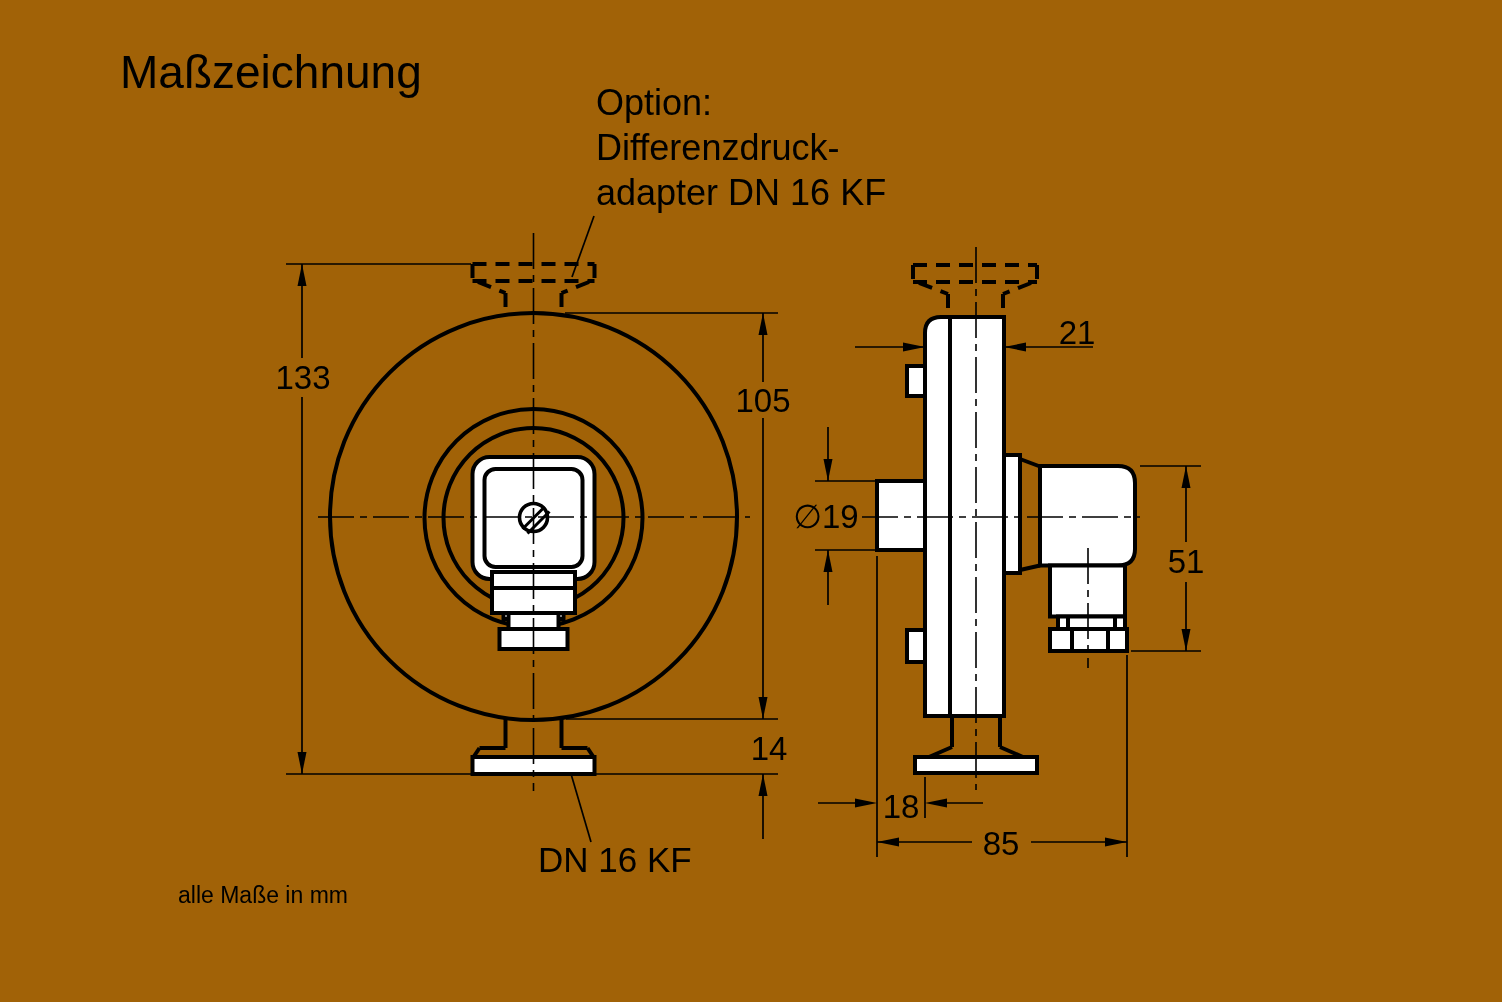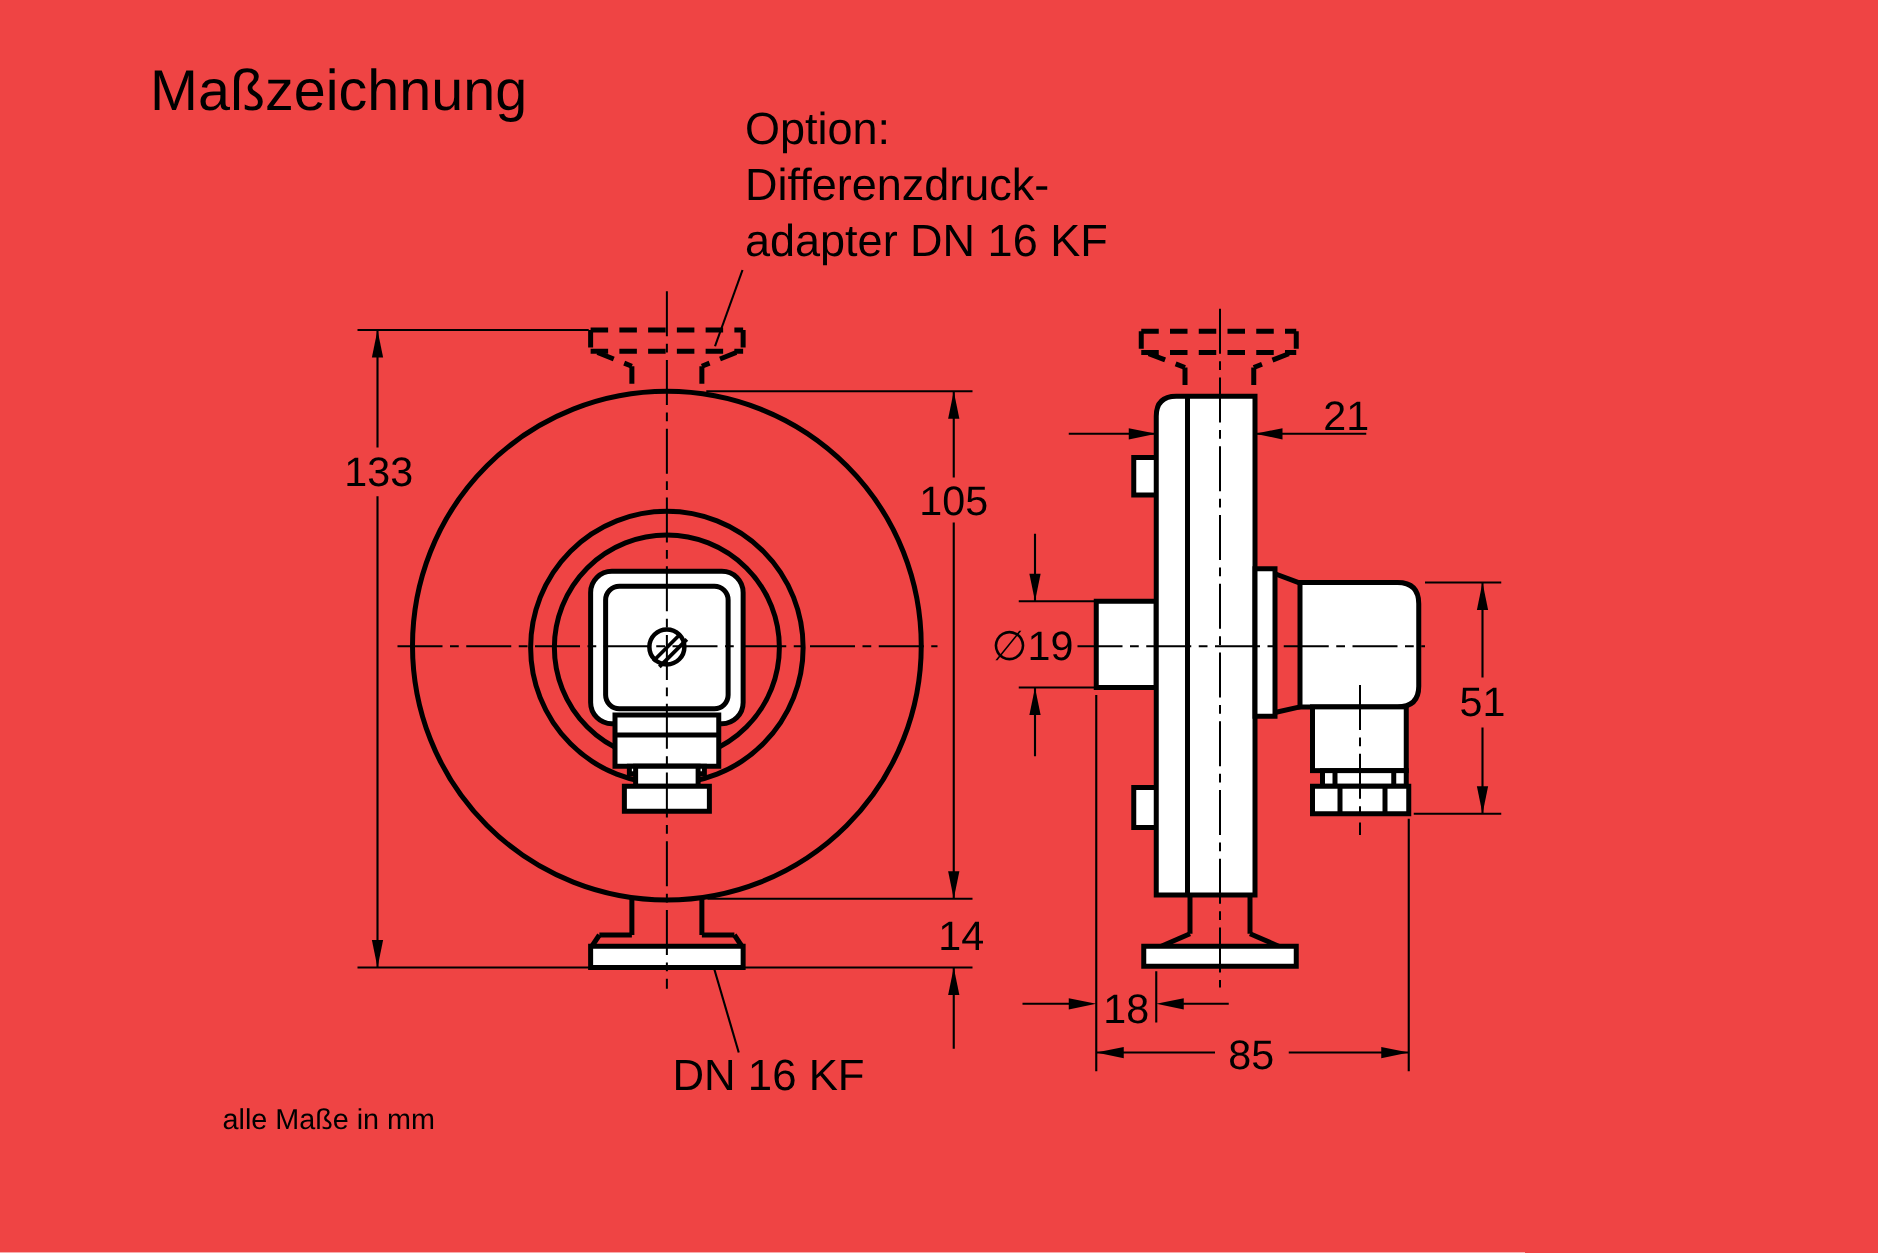--- a/index.html
+++ b/index.html
@@ -1,16 +1,16 @@
 <!DOCTYPE html>
 <html><head>
 <meta charset="utf-8">
 <style>
   html,body{margin:0;padding:0;background:#ffffff;}
-  .canvas{position:relative;width:1502px;height:1002px;background:#ef4444;overflow:hidden;}
+  .canvas{position:relative;width:1502px;height:1002px;background:#a16207;overflow:hidden;}
   svg{display:block;}
   .thick{stroke:#000;stroke-width:4;fill:none;}
   .thickw{stroke:#000;stroke-width:4;fill:#fff;}
   .dashed{stroke-dasharray:14 9;}
   .thin{stroke:#000;stroke-width:1.7;fill:none;}
   .cl{stroke:#000;stroke-width:1.6;fill:none;stroke-dasharray:36 6 7 6;}
   .arrow{fill:#000;stroke:none;}
   text{fill:#000;font-family:"Liberation Sans",sans-serif;}
   .title-text{font-size:46px;}
   .callout-text{font-size:36px;}

